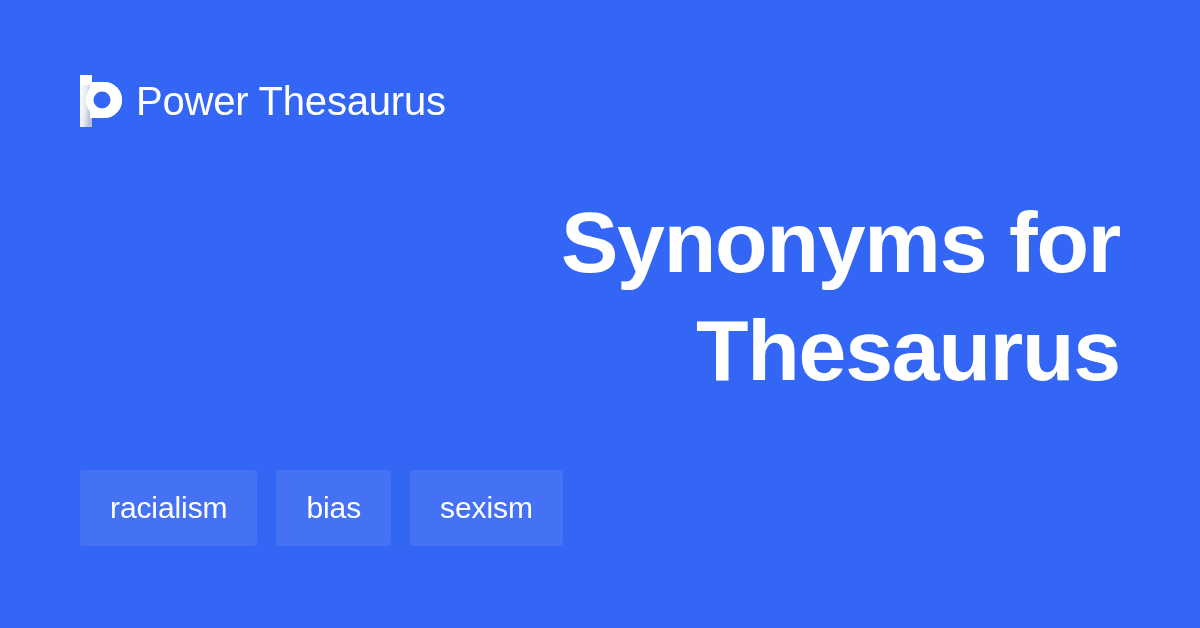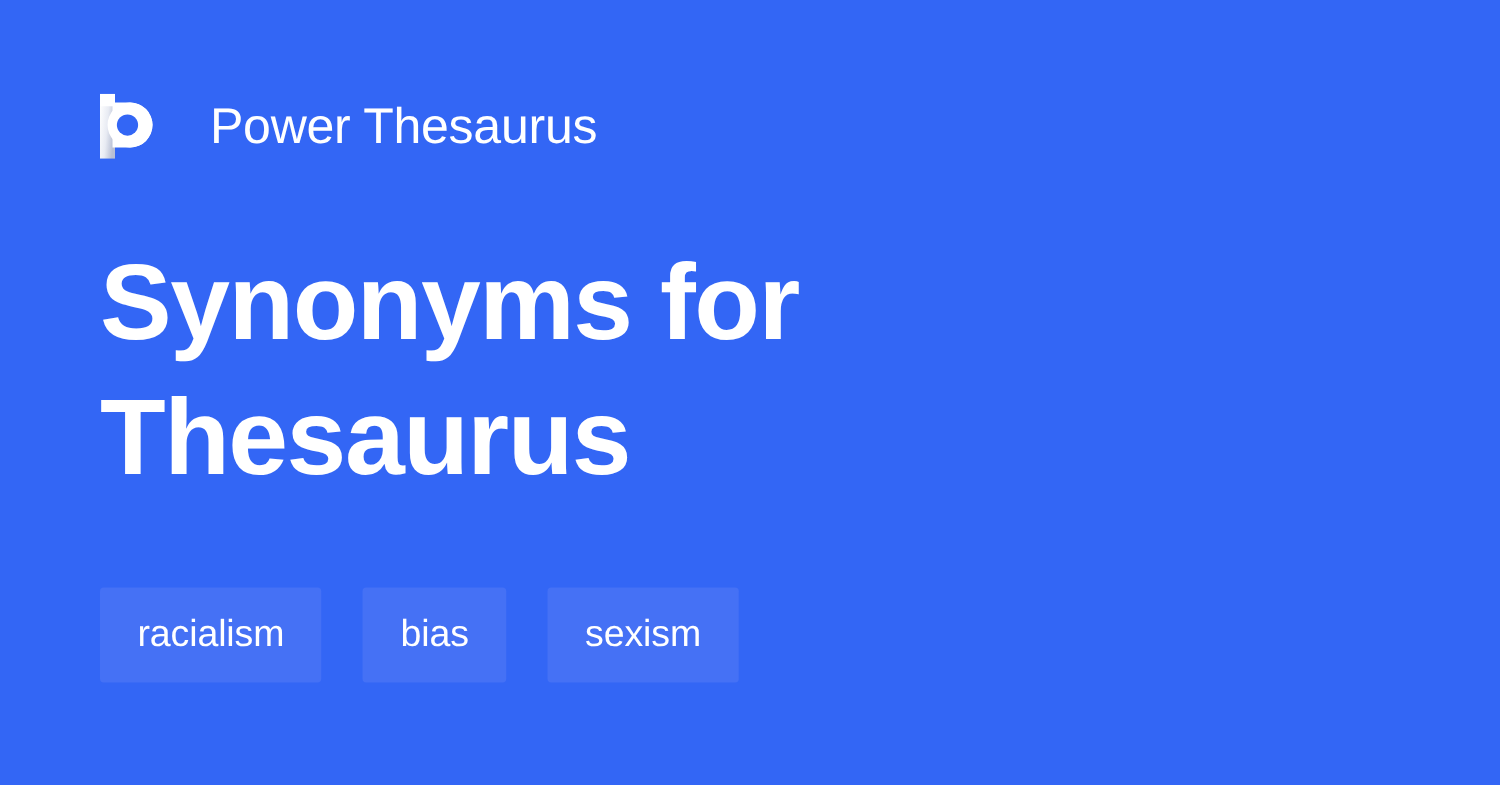--- a/index.html
+++ b/index.html
@@ -26,21 +26,21 @@
     background:#3366F5;
   }
 
   
   .brand-row {
     position:absolute;
     left:80px;
     top:72px;
     display:flex;
     align-items:center;
-    gap:44px;
+    gap:12px;
     height:58px;
   }
 
   .brand-logo {
     width:44px;
     height:52px;
     display:block;
     flex:0 0 auto;
   }
 
@@ -59,32 +59,32 @@
     left:80px;
     top:188px;
     width:1040px;
     color:#FFFFFF;
     font-size:86px;
     line-height:108px;
     font-weight:700;
     letter-spacing:-1.2px;
   }
 
-  .headline-line { display:block; white-space:nowrap; }
+  .headline-line { display:block; white-space:nowrap;text-align:right; }
 
   
   .chip-row {
     position:absolute;
     left:80px;
     top:470px;
     width:1060px;
     display:flex;
     flex-wrap:nowrap;
     align-items:center;
-    gap:33px;
+    gap:19px;
   }
 
   .chip {
     height:76px;
     display:flex;
     align-items:center;
     justify-content:center;
     padding:0 30px;
     background:#4571F5;
     border-radius:3px;

